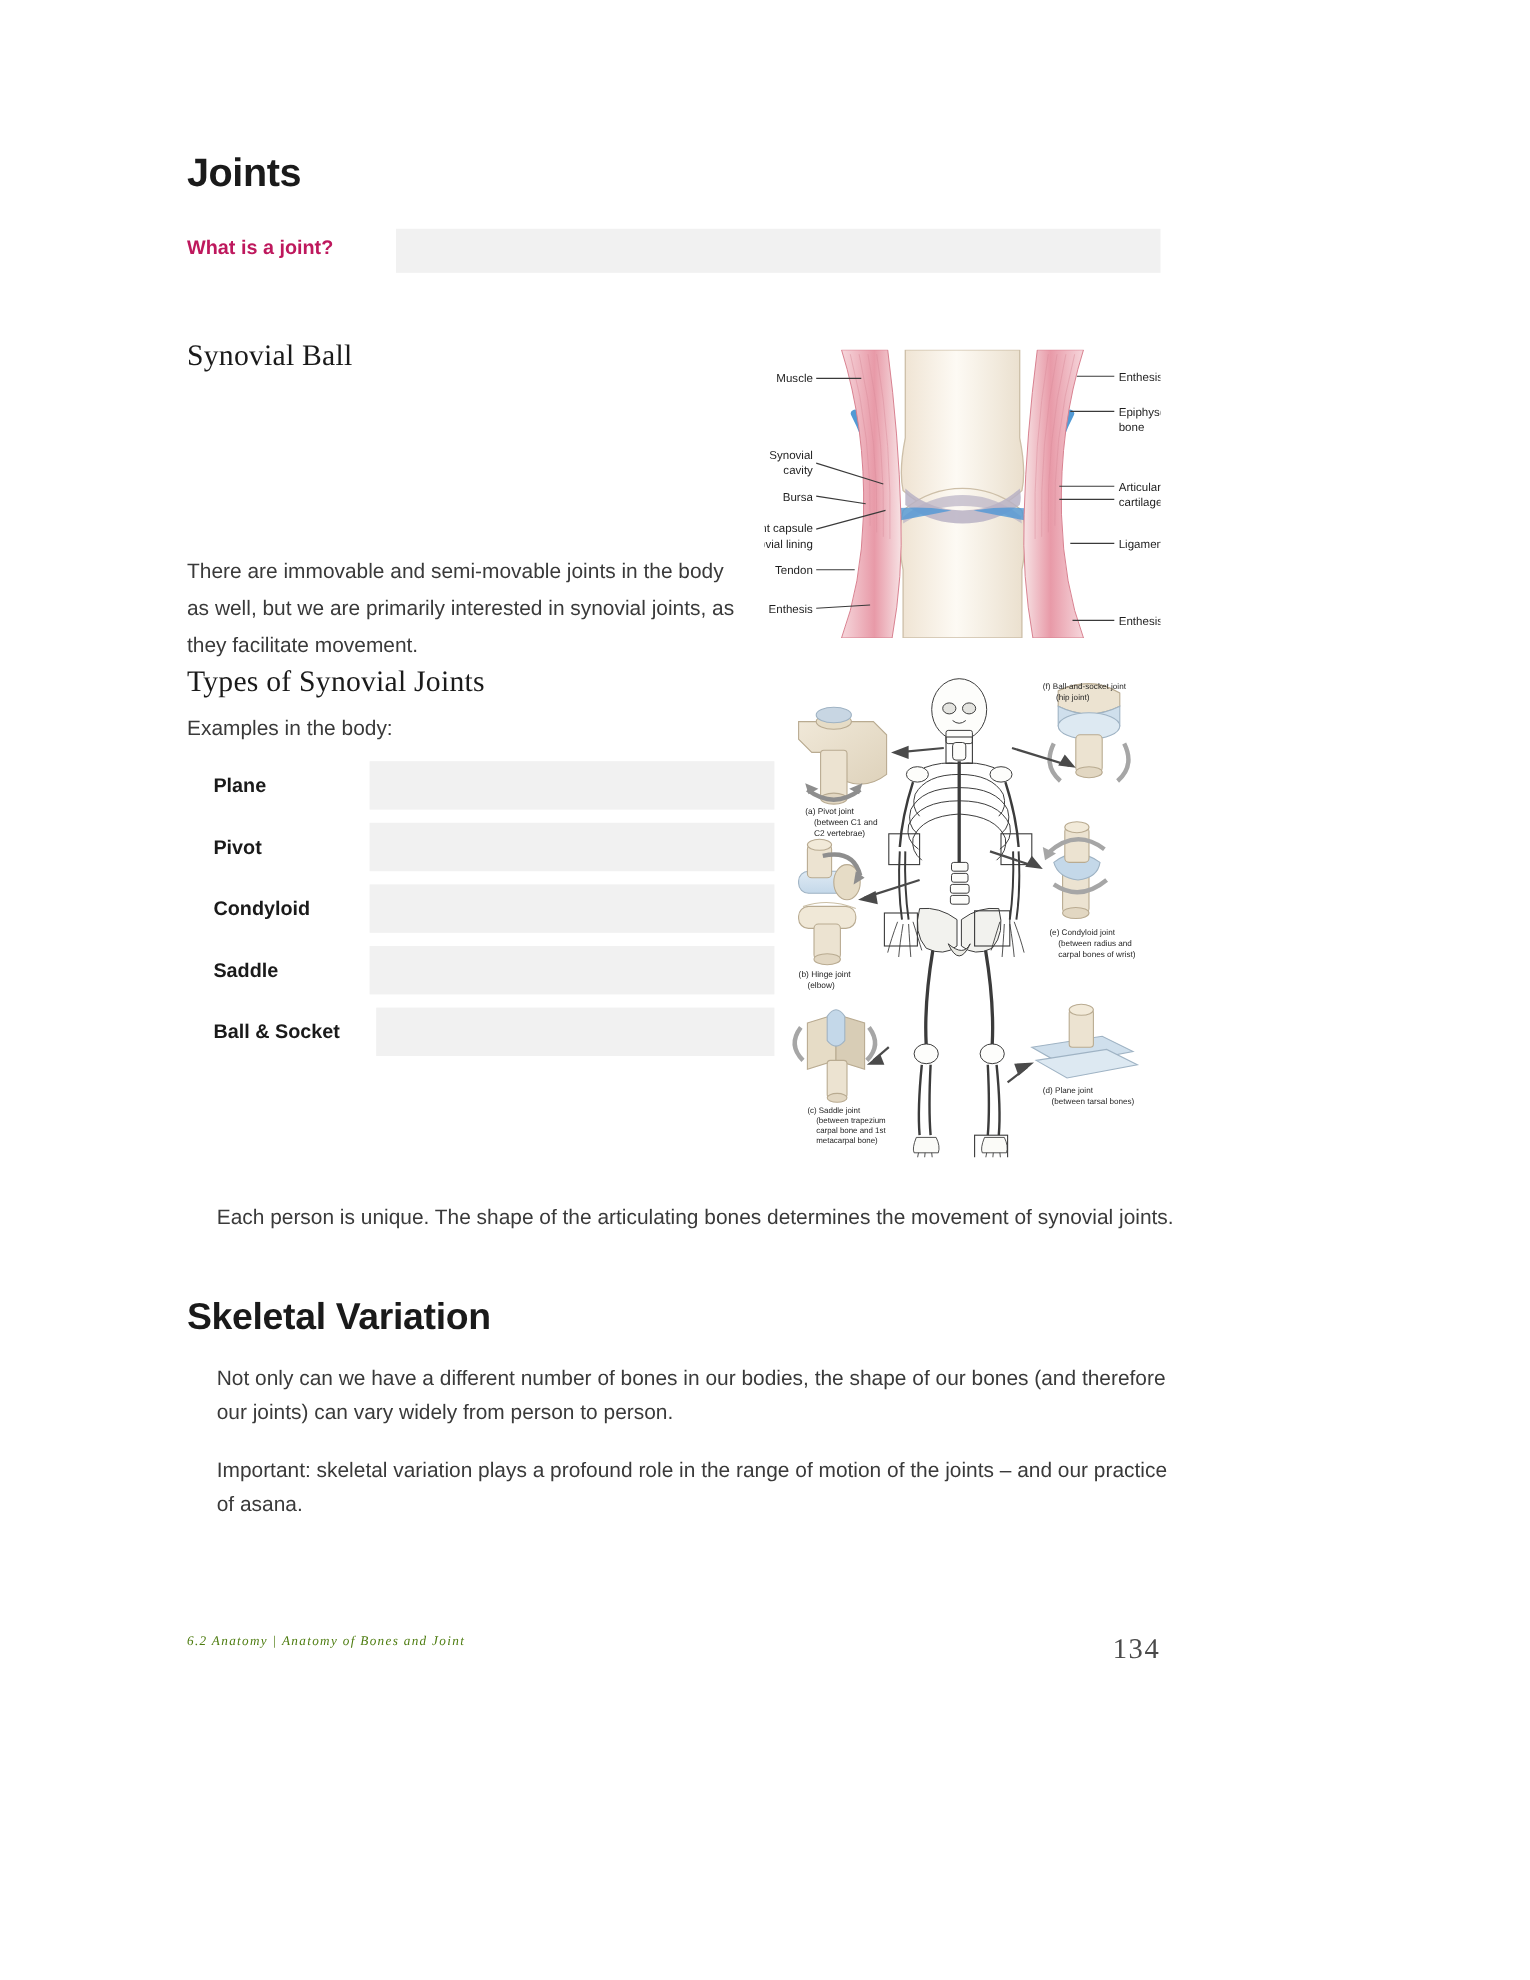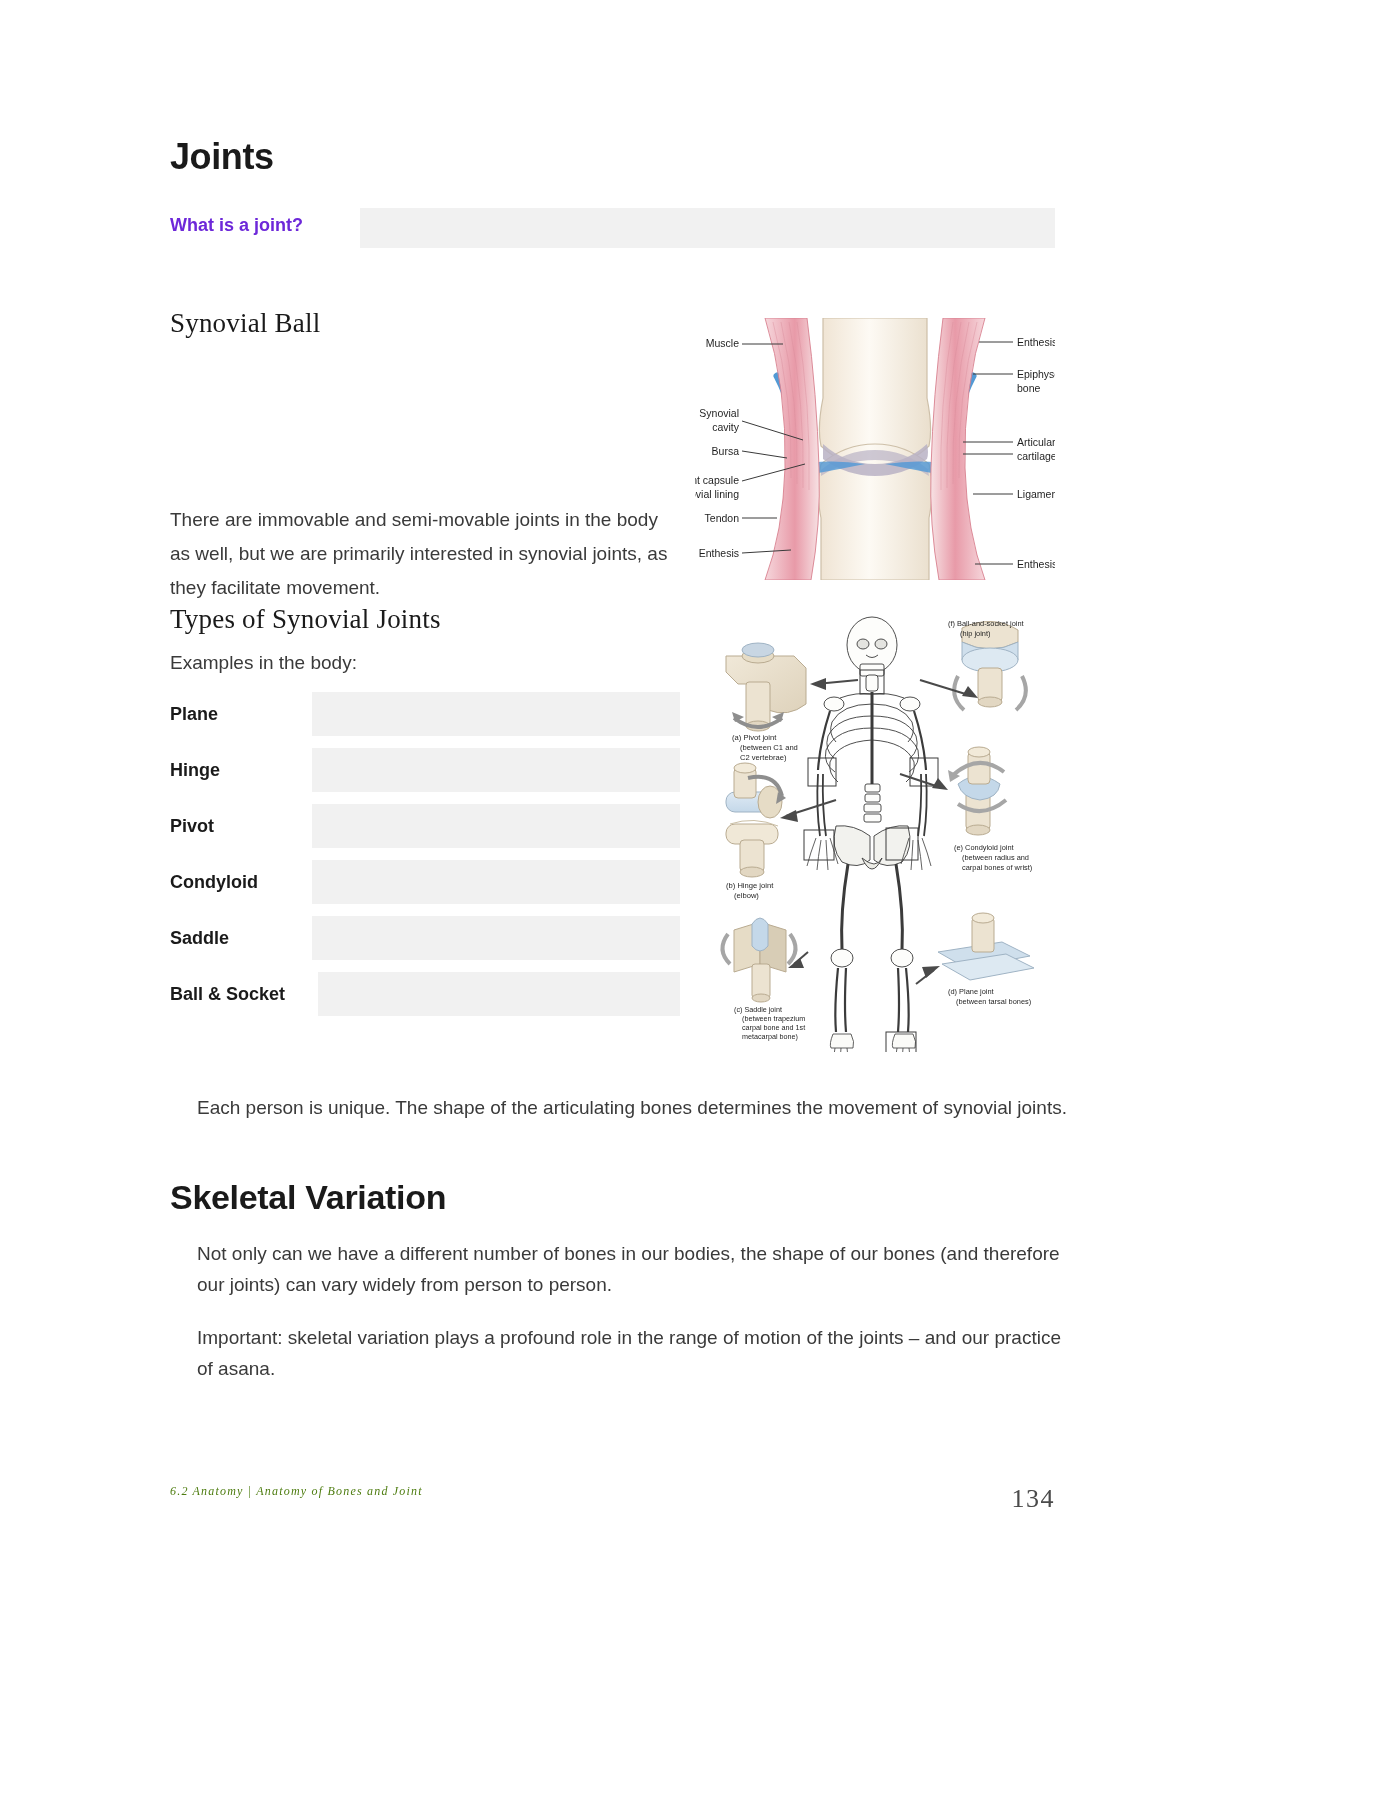--- a/index.html
+++ b/index.html
@@ -56,21 +56,21 @@
     top: 208px;
     width: 885px;
     height: 40px;
   }
   .prompt-label {
     position: absolute;
     left: 0;
     top: 7px;
     font-size: 18px;
     font-weight: bold;
-    color: #6d28d9;
+    color: #be185d;
   }
   .prompt-blank {
     position: absolute;
     left: 190px;
     top: 0;
     width: 695px;
     height: 40px;
     background: #f1f1f1;
   }
 
@@ -87,20 +87,21 @@
   
   .types-list {
     position: absolute;
     left: 170px;
     top: 690px;
     width: 510px;
   }
   .type-row {
     position: relative;
     height: 56px;
+    margin-left: 24px;
   }
   .type-label {
     position: absolute;
     left: 0;
     top: 14px;
     font-size: 18px;
     font-weight: bold;
     color: #1a1a1a;
     white-space: nowrap;
   }
@@ -271,24 +272,20 @@
 
   <div class="para" style="left:170px; top:647px; width:510px;">Examples in the body:</div>
 
   <div class="types-list">
 
     <div class="type-row">
       <span class="type-label">Plane</span>
       <span class="type-blank"></span>
     </div>
 
-    <div class="type-row">
-      <span class="type-label">Hinge</span>
-      <span class="type-blank"></span>
-    </div>
 
     <div class="type-row">
       <span class="type-label">Pivot</span>
       <span class="type-blank"></span>
     </div>
 
     <div class="type-row">
       <span class="type-label">Condyloid</span>
       <span class="type-blank"></span>
     </div>

